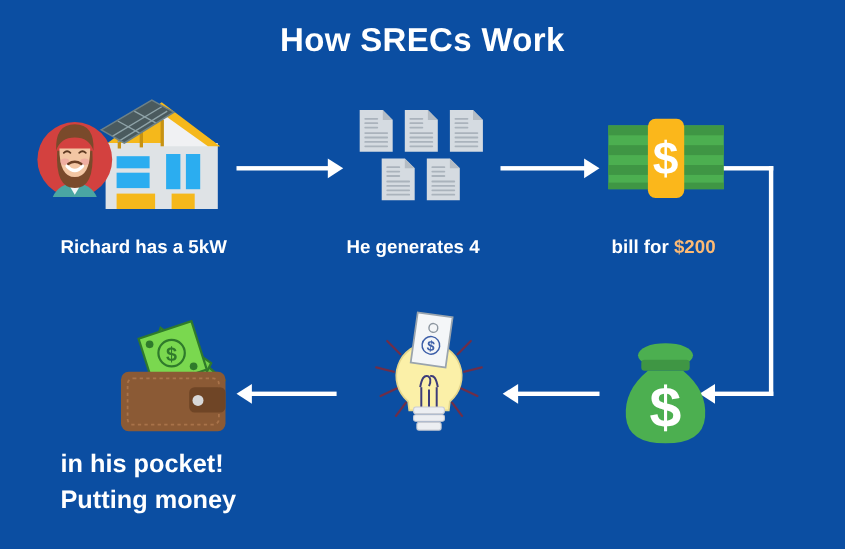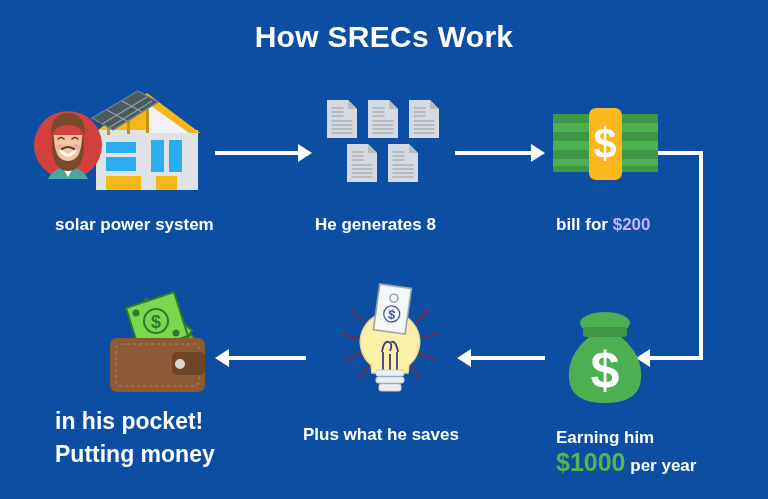--- a/index.html
+++ b/index.html
@@ -32,21 +32,21 @@
   }
   .caption {
     position: absolute;
     color: #ffffff;
     font-size: 17px;
     font-weight: bold;
     line-height: 25px;
     white-space: nowrap;
   }
   .caption .green {
-    color: #c4b5fd;
+    color: #fdba74;
   }
   .caption .big-green {
     color: #55b451;
     font-size: 25px;
   }
   .caption.large {
     font-size: 23px;
     line-height: 33px;
   }
   .arrow-line {
@@ -136,21 +136,21 @@
         <ellipse cx="43" cy="62" rx="4" ry="3" fill="#eda7a0" opacity="0.8"></ellipse>
 
         <path d="M27 66 q7 8 14 0" stroke="#ffffff" stroke-width="3" fill="none" stroke-linecap="round"></path>
 
         <path d="M28 64 q6 -4 12 0" stroke="#6b3f24" stroke-width="2.2" fill="none" stroke-linecap="round"></path>
       </g>
     </svg>
   </div>
 
   <div class="caption" style="left:55px; top:212px;">
-    <div>solar power system</div>
+    <div>Richard has a 5kW</div>
   </div>
 
   <div>
     <div class="arrow-line" style="left:215px; top:151px; width:85px; height:4px;"></div>
     <div class="arrow-head right" style="left:298px; top:144px;"></div>
   </div>
 
   <div class="icon-box" style="left:325px; top:100px;">
     <svg width="120" height="85" viewBox="0 0 120 85">
       <defs>
@@ -170,21 +170,21 @@
       </defs>
       <use href="#doc" x="2" y="0"></use>
       <use href="#doc" x="43" y="0"></use>
       <use href="#doc" x="84" y="0"></use>
       <use href="#doc" x="22" y="44"></use>
       <use href="#doc" x="63" y="44"></use>
     </svg>
   </div>
 
   <div class="caption" style="left:315px; top:212px;">
-    <div>He generates 8</div>
+    <div>He generates 4</div>
   </div>
 
   <div>
     <div class="arrow-line" style="left:455px; top:151px; width:78px; height:4px;"></div>
     <div class="arrow-head right" style="left:531px; top:144px;"></div>
   </div>
 
   <div class="icon-box" style="left:553px; top:108px;">
     <svg width="105" height="75" viewBox="0 0 105 75">
       <rect x="0" y="6" width="105" height="58" fill="#4caf50"></rect>
@@ -212,26 +212,20 @@
 
   <div class="icon-box" style="left:565px; top:310px;">
     <svg width="80" height="95" viewBox="0 0 80 95">
       <ellipse cx="40" cy="13" rx="25" ry="11" fill="#4caf50"></ellipse>
       <rect x="18" y="17" width="44" height="10" rx="3" fill="#3f9644"></rect>
       <path d="M24 27 q-22 18 -20 42 q2 24 36 24 q34 0 36 -24 q2 -24 -20 -42 Z" fill="#4caf50"></path>
       <text x="40" y="78" font-family="'Liberation Sans', sans-serif" font-size="52" font-weight="bold" fill="#ffffff" text-anchor="middle">$</text>
     </svg>
   </div>
 
-  <div class="caption" style="left:556px; top:425px;">
-    <div>Earning him</div>
-    <div>
-      <span class="big-green">$1000</span><span> per year</span>
-    </div>
-  </div>
 
   <div>
     <div class="arrow-line" style="left:470px; top:356px; width:75px; height:4px;"></div>
     <div class="arrow-head left" style="left:457px; top:349px;"></div>
   </div>
 
   <div class="icon-box" style="left:330px; top:292px;">
     <svg width="120" height="110" viewBox="0 0 120 110">
 
       <g stroke="#7a2b3f" stroke-width="2" stroke-linecap="round" opacity="0.9">
@@ -262,21 +256,20 @@
       <g transform="rotate(8 62 20)">
         <rect x="46" y="-6" width="32" height="46" fill="#f4f6f8" stroke="#9aa4ad" stroke-width="1.6"></rect>
         <circle cx="62" cy="6" r="4" fill="none" stroke="#8c96a0" stroke-width="1.3"></circle>
         <circle cx="62" cy="22" r="8" fill="none" stroke="#3c5ea8" stroke-width="1.3"></circle>
         <text x="62" y="27" font-family="'Liberation Sans', sans-serif" font-size="13" font-weight="bold" fill="#3c5ea8" text-anchor="middle">$</text>
       </g>
     </svg>
   </div>
 
   <div class="caption" style="left:303px; top:422px;">
-    <div>Plus what he saves</div>
   </div>
 
   <div>
     <div class="arrow-line" style="left:228px; top:356px; width:78px; height:4px;"></div>
     <div class="arrow-head left" style="left:215px; top:349px;"></div>
   </div>
 
   <div class="icon-box" style="left:100px; top:288px;">
     <svg width="125" height="105" viewBox="0 0 125 105">
 

